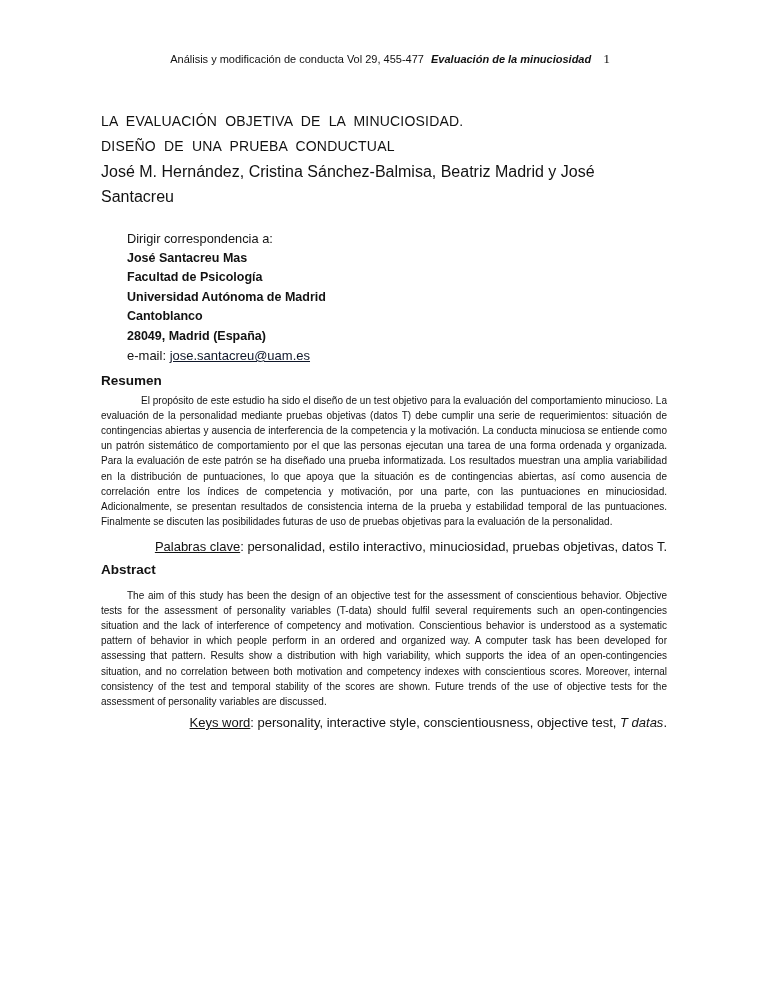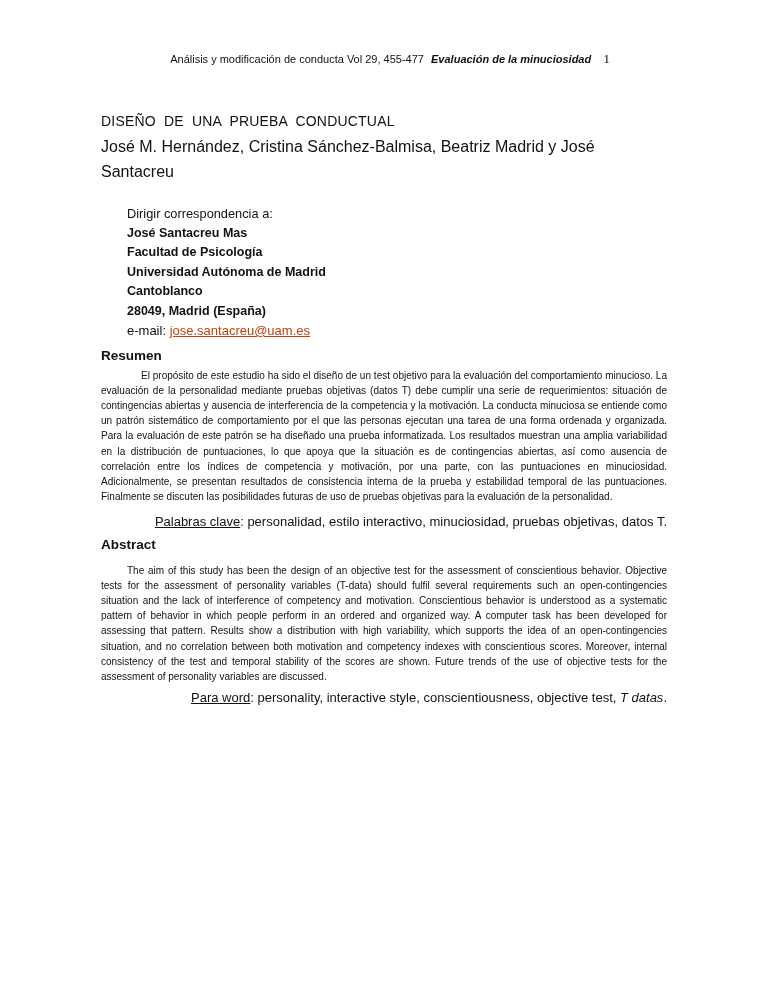--- a/index.html
+++ b/index.html
@@ -59,21 +59,21 @@
   .correspondence {
     margin-top: 20px;
     font-size: 12.8px;
     line-height: 19.5px;
     margin-left: 26px;
   }
   .correspondence p { margin: 0; }
   .correspondence .bold-line { font-weight: bold; font-size: 12.5px; }
   .email-line { font-size: 13px; }
   .email-link {
-    color: #c2410c;
+    color: #0f172a;
     text-decoration: underline;
     cursor: pointer;
   }
   
   .section-heading {
     margin: 7px 0 0 0;
     font-size: 13.5px;
     font-weight: bold;
     line-height: 16px;
   }
@@ -103,20 +103,21 @@
 
 <div class="page">
 
   <div class="running-header">
     <span class="journal">Análisis y modificación de conducta Vol 29, 455-477</span>
     <span class="run-title">Evaluación de la minuciosidad</span>
     <span class="page-num">1</span>
   </div>
 
   <h1 class="title-block">
+    <span class="title-line">LA EVALUACIÓN OBJETIVA DE LA MINUCIOSIDAD.</span>
     <span class="title-line">DISEÑO DE UNA PRUEBA CONDUCTUAL</span>
   </h1>
   <p class="authors">José M. Hernández, Cristina Sánchez-Balmisa, Beatriz Madrid y José Santacreu</p>
 
   <div class="correspondence">
     <p>Dirigir correspondencia a:</p>
     <p class="bold-line">José Santacreu Mas</p>
     <p class="bold-line">Facultad de Psicología</p>
     <p class="bold-line">Universidad Autónoma de Madrid</p>
     <p class="bold-line">Cantoblanco</p>
@@ -128,16 +129,16 @@
 
   <h2 class="section-heading">Resumen</h2>
   <p class="body-par">El propósito de este estudio ha sido el diseño de un test objetivo para la evaluación del comportamiento minucioso. La evaluación de la personalidad mediante pruebas objetivas (datos T) debe cumplir una serie de requerimientos: situación de contingencias abiertas y ausencia de interferencia de la competencia y la motivación. La conducta minuciosa se entiende como un patrón sistemático de comportamiento por el que las personas ejecutan una tarea de una forma ordenada y organizada. Para la evaluación de este patrón se ha diseñado una prueba informatizada. Los resultados muestran una amplia variabilidad en la distribución de puntuaciones, lo que apoya que la situación es de contingencias abiertas, así como ausencia de correlación entre los índices de competencia y motivación, por una parte, con las puntuaciones en minuciosidad. Adicionalmente, se presentan resultados de consistencia interna de la prueba y estabilidad temporal de las puntuaciones. Finalmente se discuten las posibilidades futuras de uso de pruebas objetivas para la evaluación de la personalidad.</p>
   <p class="keywords">
     <span class="kw-label">Palabras clave</span><span>: personalidad, estilo interactivo, minuciosidad, pruebas objetivas, datos T.</span>
   </p>
 
   <h2 class="section-heading abstract-heading">Abstract</h2>
   <p class="body-par en">The aim of this study has been the design of an objective test for the assessment of conscientious behavior. Objective tests for the assessment of personality variables (T-data) should fulfil several requirements such an open-contingencies situation and the lack of interference of competency and motivation. Conscientious behavior is understood as a systematic pattern of behavior in which people perform in an ordered and organized way. A computer task has been developed for assessing that pattern. Results show a distribution with high variability, which supports the idea of an open-contingencies situation, and no correlation between both motivation and competency indexes with conscientious scores. Moreover, internal consistency of the test and temporal stability of the scores are shown. Future trends of the use of objective tests for the assessment of personality variables are discussed.</p>
   <p class="keywords en">
-    <span class="kw-label">Para word</span><span>: personality, interactive style, conscientiousness, objective test, </span><span class="kw-italic">T datas</span><span>.</span>
+    <span class="kw-label">Keys word</span><span>: personality, interactive style, conscientiousness, objective test, </span><span class="kw-italic">T datas</span><span>.</span>
   </p>
 
 </div>
 
 </body></html>

